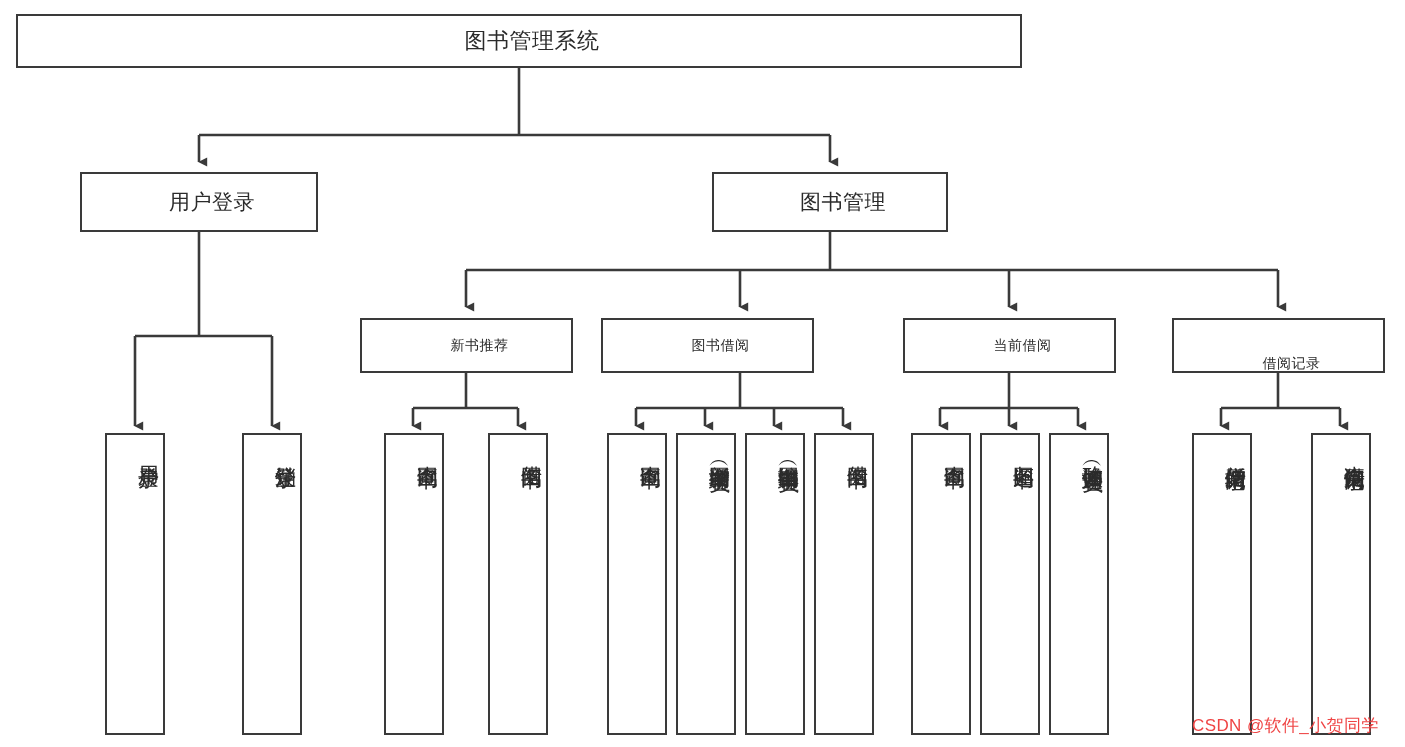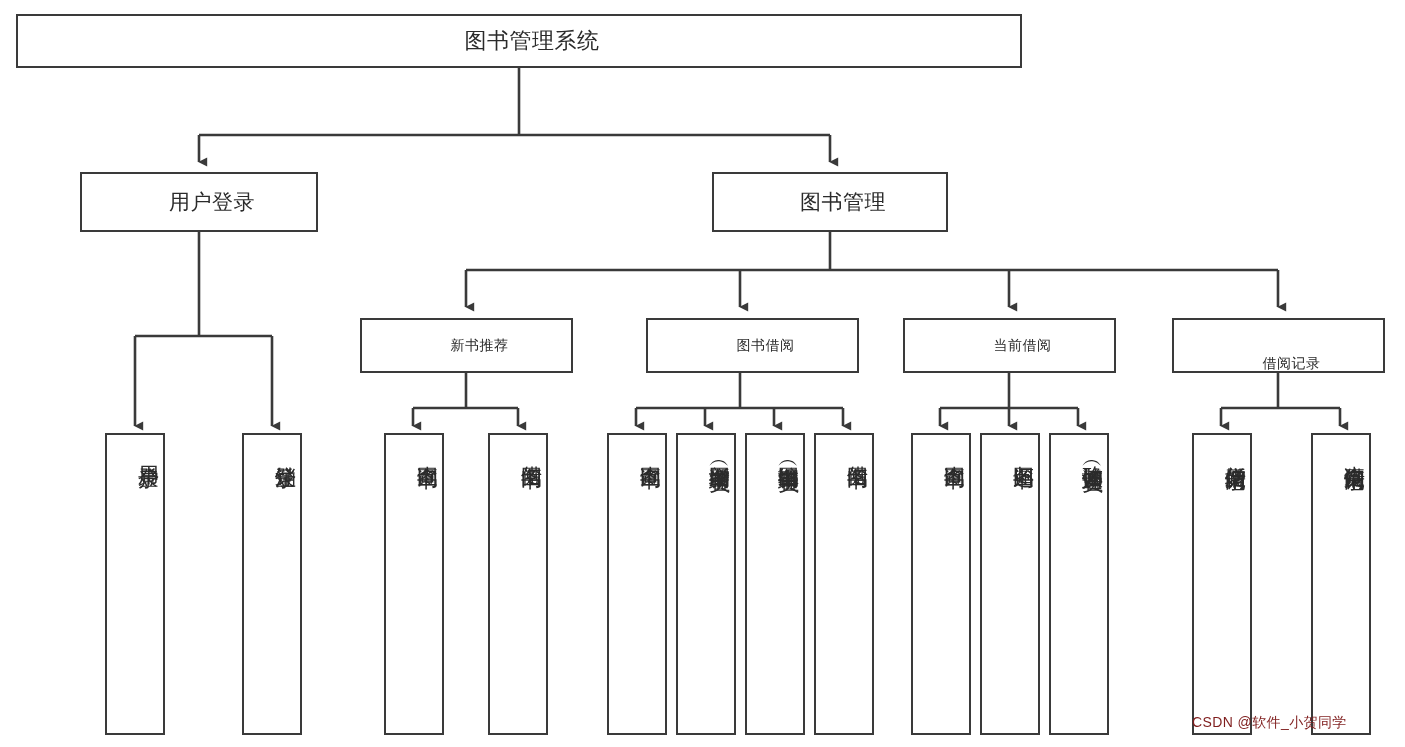--- a/index.html
+++ b/index.html
@@ -62,22 +62,22 @@
     left: 0;
     top: 0;
     width: 1405px;
     height: 747px;
     pointer-events: none;
   }
   .watermark {
     position: absolute;
     left: 1192px;
     top: 714px;
-    font-size: 14px;
-    color: #7f1d1d;
+    font-size: 17px;
+    color: #ef4444;
     white-space: nowrap;
     letter-spacing: 0.4px;
   }
 </style>
 </head>
 <body>
 
 <div id="diagram-root">
 
   <svg class="conn-layer" viewBox="0 0 1405 747" width="1405" height="747" xmlns="http://www.w3.org/2000/svg">
@@ -140,21 +140,21 @@
   </div>
 
   <div class="node-box level-1" style="left:712px; top:172px; width:236px; height:60px;">
     <span class="node-label-h">图书管理</span>
   </div>
 
   <div class="node-box level-2" style="left:360px; top:318px; width:213px; height:55px;">
     <span class="node-label-h">新书推荐</span>
   </div>
 
-  <div class="node-box level-2" style="left:646px; top:318px; width:213px; height:55px;">
+  <div class="node-box level-2" style="left:601px; top:318px; width:213px; height:55px;">
     <span class="node-label-h">图书借阅</span>
   </div>
 
   <div class="node-box level-2" style="left:903px; top:318px; width:213px; height:55px;">
     <span class="node-label-h">当前借阅</span>
   </div>
 
   <div class="node-box level-2" style="left:1172px; top:318px; width:213px; height:55px;align-items:flex-end;">
     <span class="node-label-h">借阅记录</span>
   </div>

